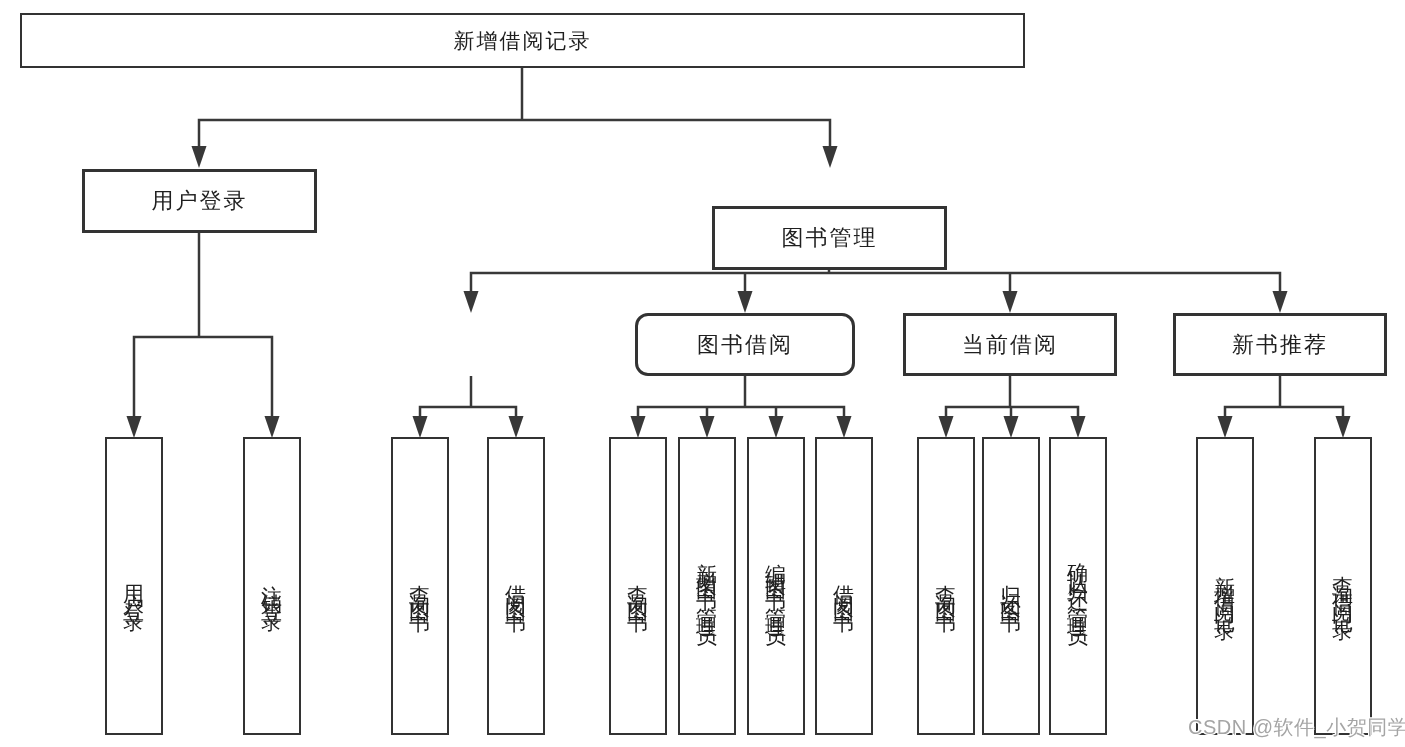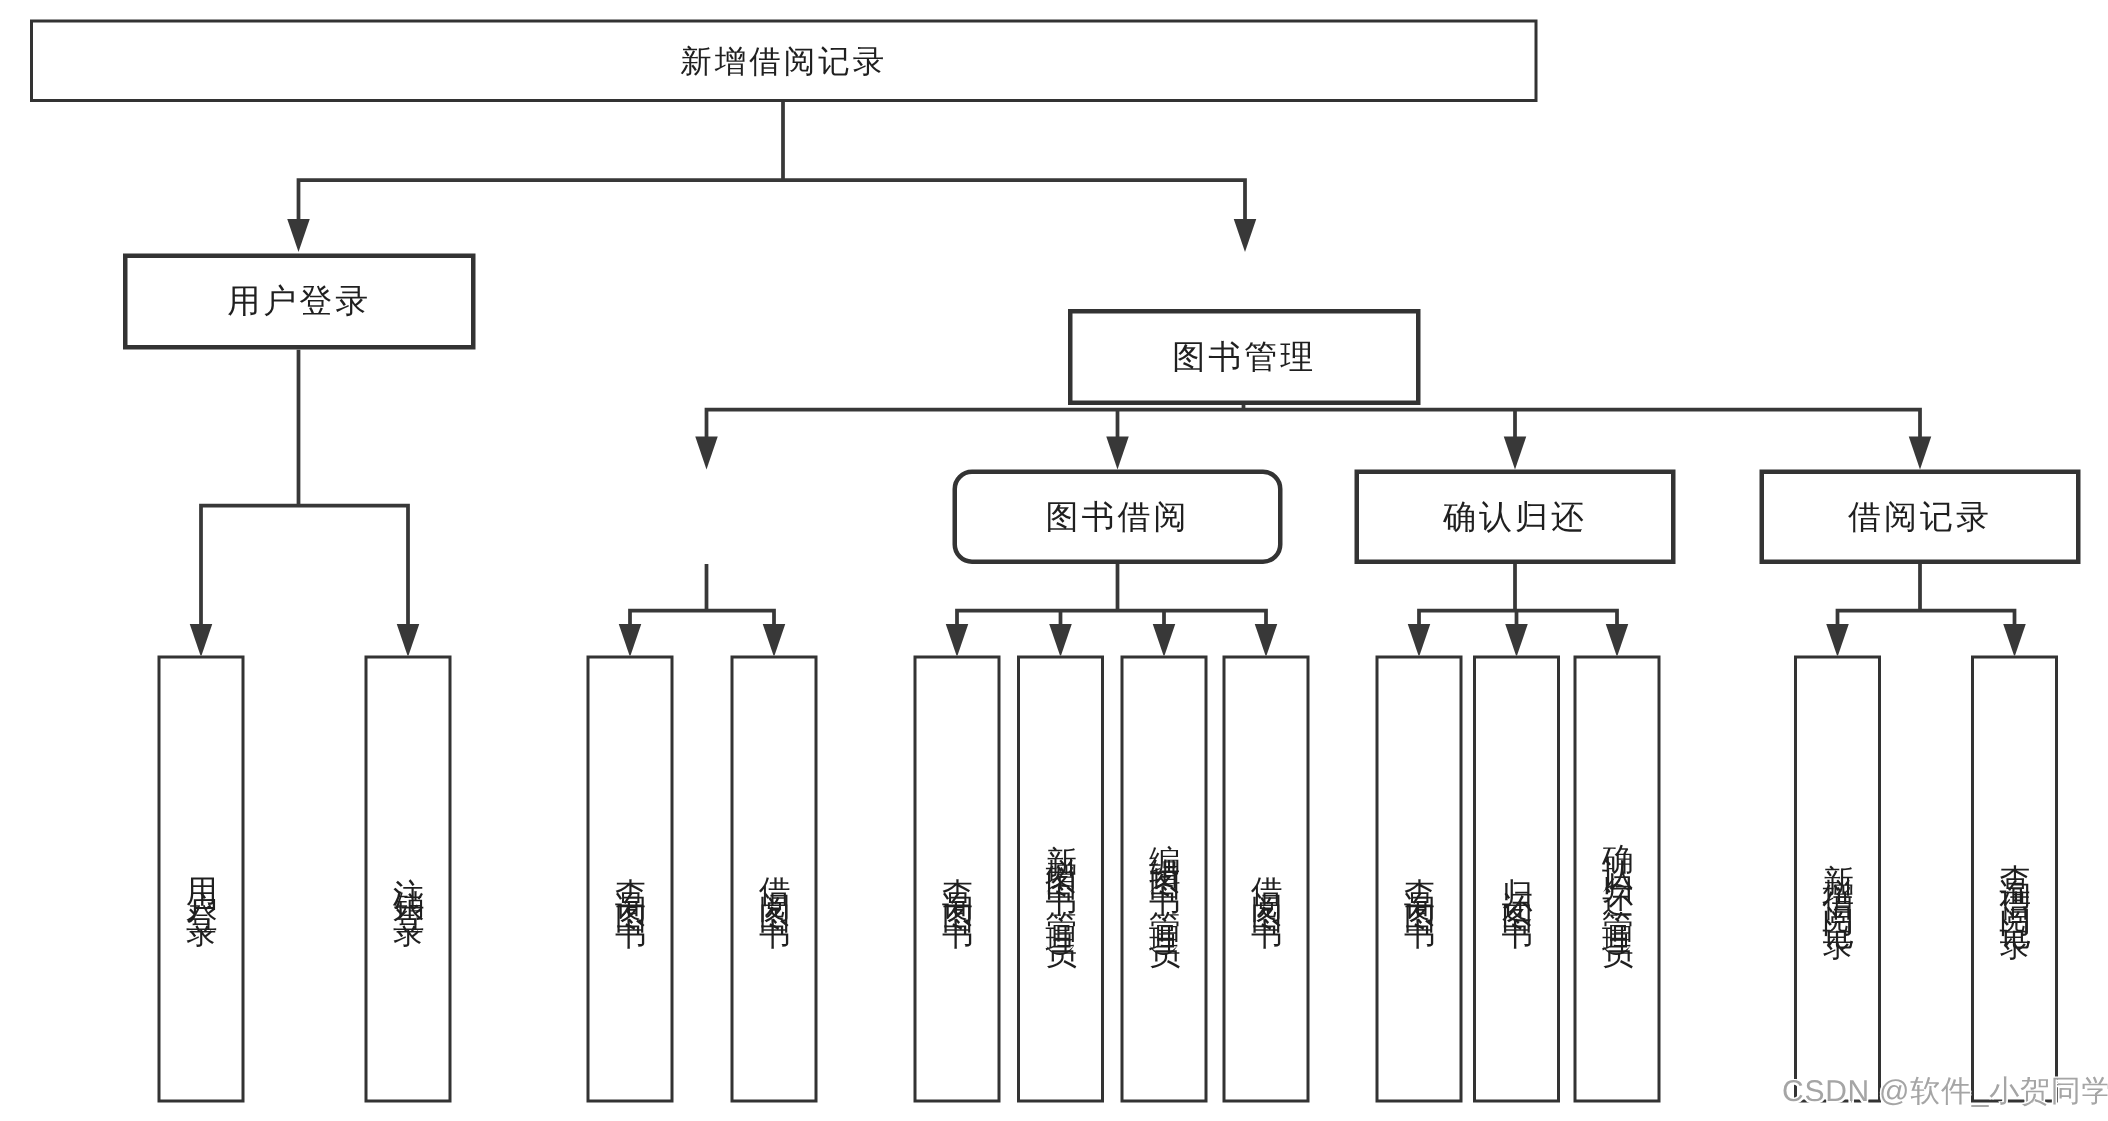--- a/index.html
+++ b/index.html
@@ -181,24 +181,24 @@
     <span>用户登录</span>
   </div>
   <div class="box lvl2" id="n-mgmt">
     <span>图书管理</span>
   </div>
 
   <div class="box lvl3" id="n-bor">
     <span>图书借阅</span>
   </div>
   <div class="box lvl3" id="n-cur">
-    <span>确认归还</span>
+    <span>当前借阅</span>
   </div>
   <div class="box lvl3" id="n-hist">
-    <span>借阅记录</span>
+    <span>新书推荐</span>
   </div>
 
   <div class="box leaf" id="lf-login">
     <span class="leaf-label">用户登录</span>
   </div>
   <div class="box leaf" id="lf-logout">
     <span class="leaf-label">注销登录</span>
   </div>
 
   <div class="box leaf" id="lf-rec-q">

